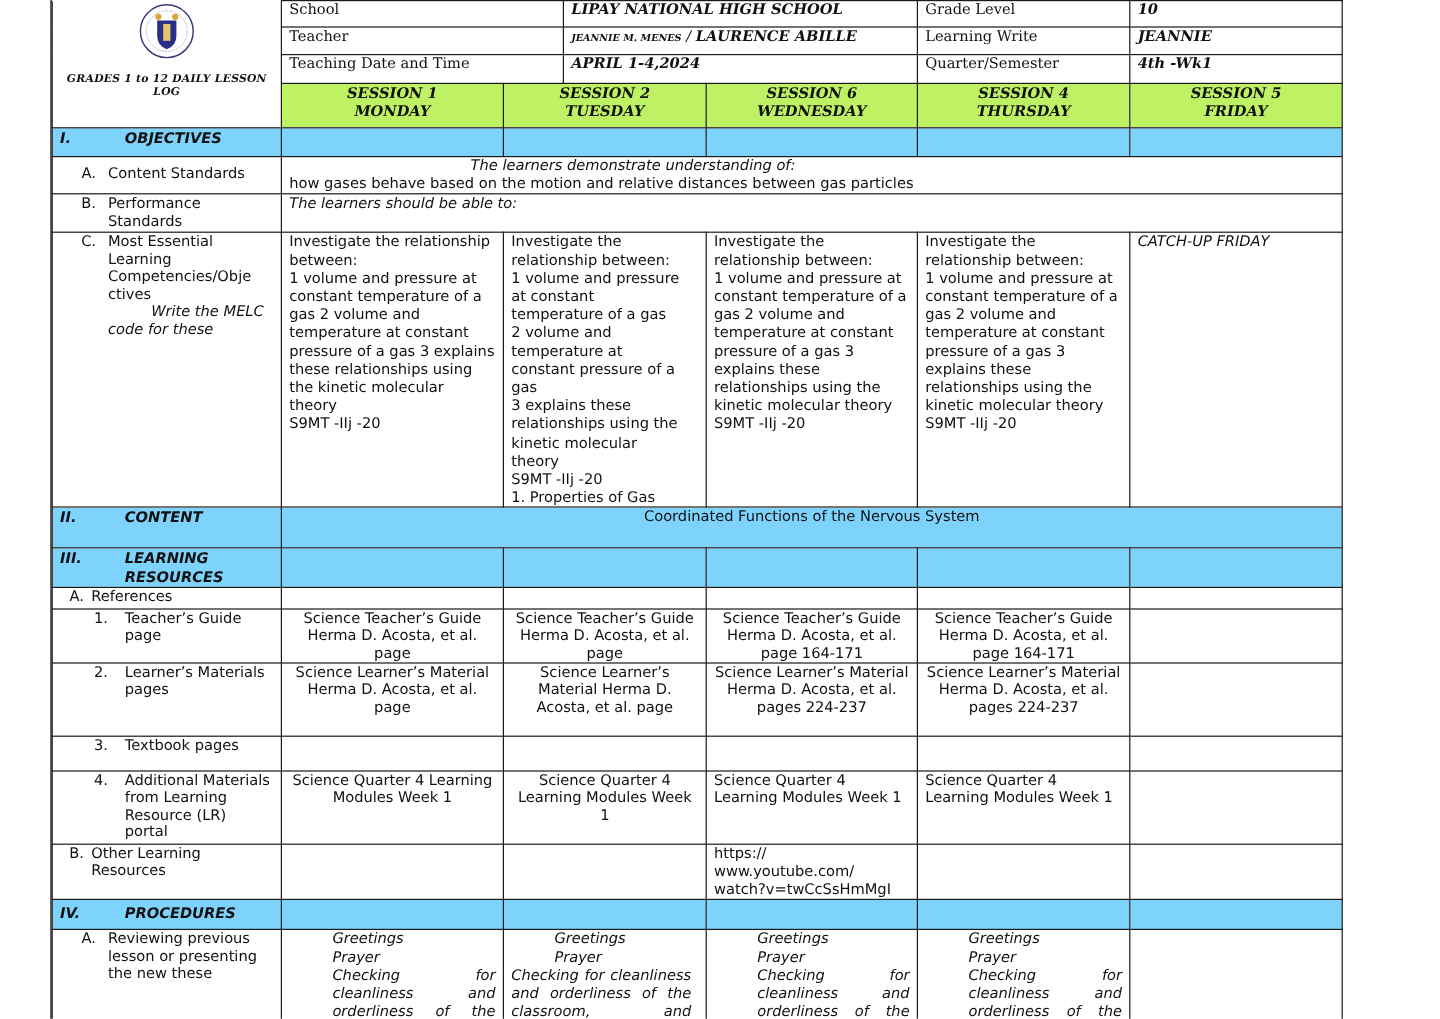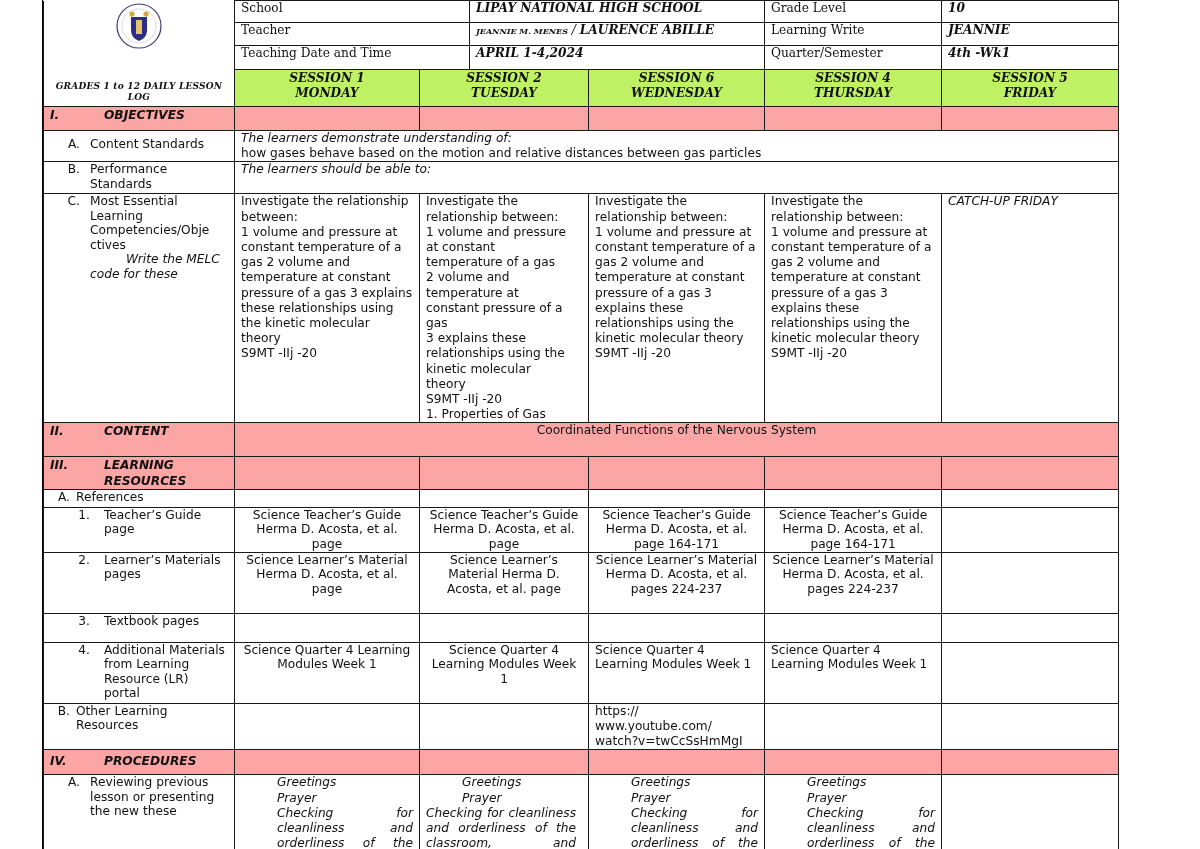--- a/index.html
+++ b/index.html
@@ -8,44 +8,44 @@
 
   .grid { position: absolute; left: 42px; top: 0; width: 1075px; border-left: 1px solid #000; }
   table.dll { border-collapse: collapse; table-layout: fixed; width: 1075px; }
   table.dll td { border: 1px solid #1a1a1a; vertical-align: top; font-size: 12.2px; line-height: 15.2px; padding: 0 6px; overflow: hidden; }
   .hdr-label { font-family: "DejaVu Serif", serif; font-size: 14.5px; line-height: 21px; padding-left: 6px; }
   .hdr-value { font-family: "DejaVu Serif", serif; font-size: 14px; line-height: 21px; font-weight: bold; font-style: italic; padding-left: 6px; }
   .hdr-small { font-size: 8px; font-weight: bold; font-style: italic; font-family: "DejaVu Serif", serif; text-align: right; }
 
   .logo-cell { text-align: center; vertical-align: top !important; padding-top: 0 !important; border-top: none !important; }
   .logo-cell .logo { margin: 0 auto; width: 58px; height: 52px; }
-  .logo-cell .title { font-family: "DejaVu Serif", serif; font-weight: bold; font-style: italic; font-size: 9px; line-height: 11px; margin-top: 24px; letter-spacing: 0.2px; }
+  .logo-cell .title { font-family: "DejaVu Serif", serif; font-weight: bold; font-style: italic; font-size: 9px; line-height: 11px; margin-top: 4px; letter-spacing: 0.2px; }
 
   .session-hdr { background: #bef264; text-align: center; font-family: "DejaVu Serif", serif; font-weight: bold; font-style: italic; font-size: 11.5px; line-height: 15px; padding-top: 1px !important; }
-  .sect { background: #fca5a5; }
+  .sect { background: #7dd3fc; }
   .sect-label { font-weight: bold; font-style: italic; font-size: 12.5px; line-height: 15px; padding-top: 1px !important; }
   .sect-label .num { display: inline-block; width: 54px; }
   .sect-label .txt { display: inline-block; vertical-align: top; }
   .sect-label.two .txt { width: 120px; }
 
   .row-label { display: flex; font-size: 12.2px; line-height: 14.5px; }
   .row-label .mark { flex: 0 0 auto; text-align: right; }
   .row-label .txt { flex: 1; }
   .lv1 .mark { width: 30px; margin-right: 10px; }
   .lv1b .mark { width: 20px; margin-right: 6px; }
   .lv2 .mark { width: 40px; margin-right: 14px; }
   .it { font-style: italic; margin-left: 36px; }
 
   .center { text-align: center; }
   .just { text-align: justify; }
   .cell-text { white-space: pre-line; font-size: 12.2px; line-height: 15.2px; }
   .cell-text.small { line-height: 14.6px; }
   .url { white-space: pre-line; font-size: 12px; line-height: 15px; }
   .proc-just { font-style: italic; line-height: 15px; text-align: justify; text-align-last: justify; }
-  .content-std-line1 { text-align: left; font-style: italic; padding-right: 298px; }
+  .content-std-line1 { text-align: center; font-style: italic; padding-right: 298px; }
 </style>
 </head>
 <body>
 
 <div class="grid">
 <table class="dll">
   <colgroup>
     <col style="width:191px">
     <col style="width:185px">
     <col style="width:50px">

